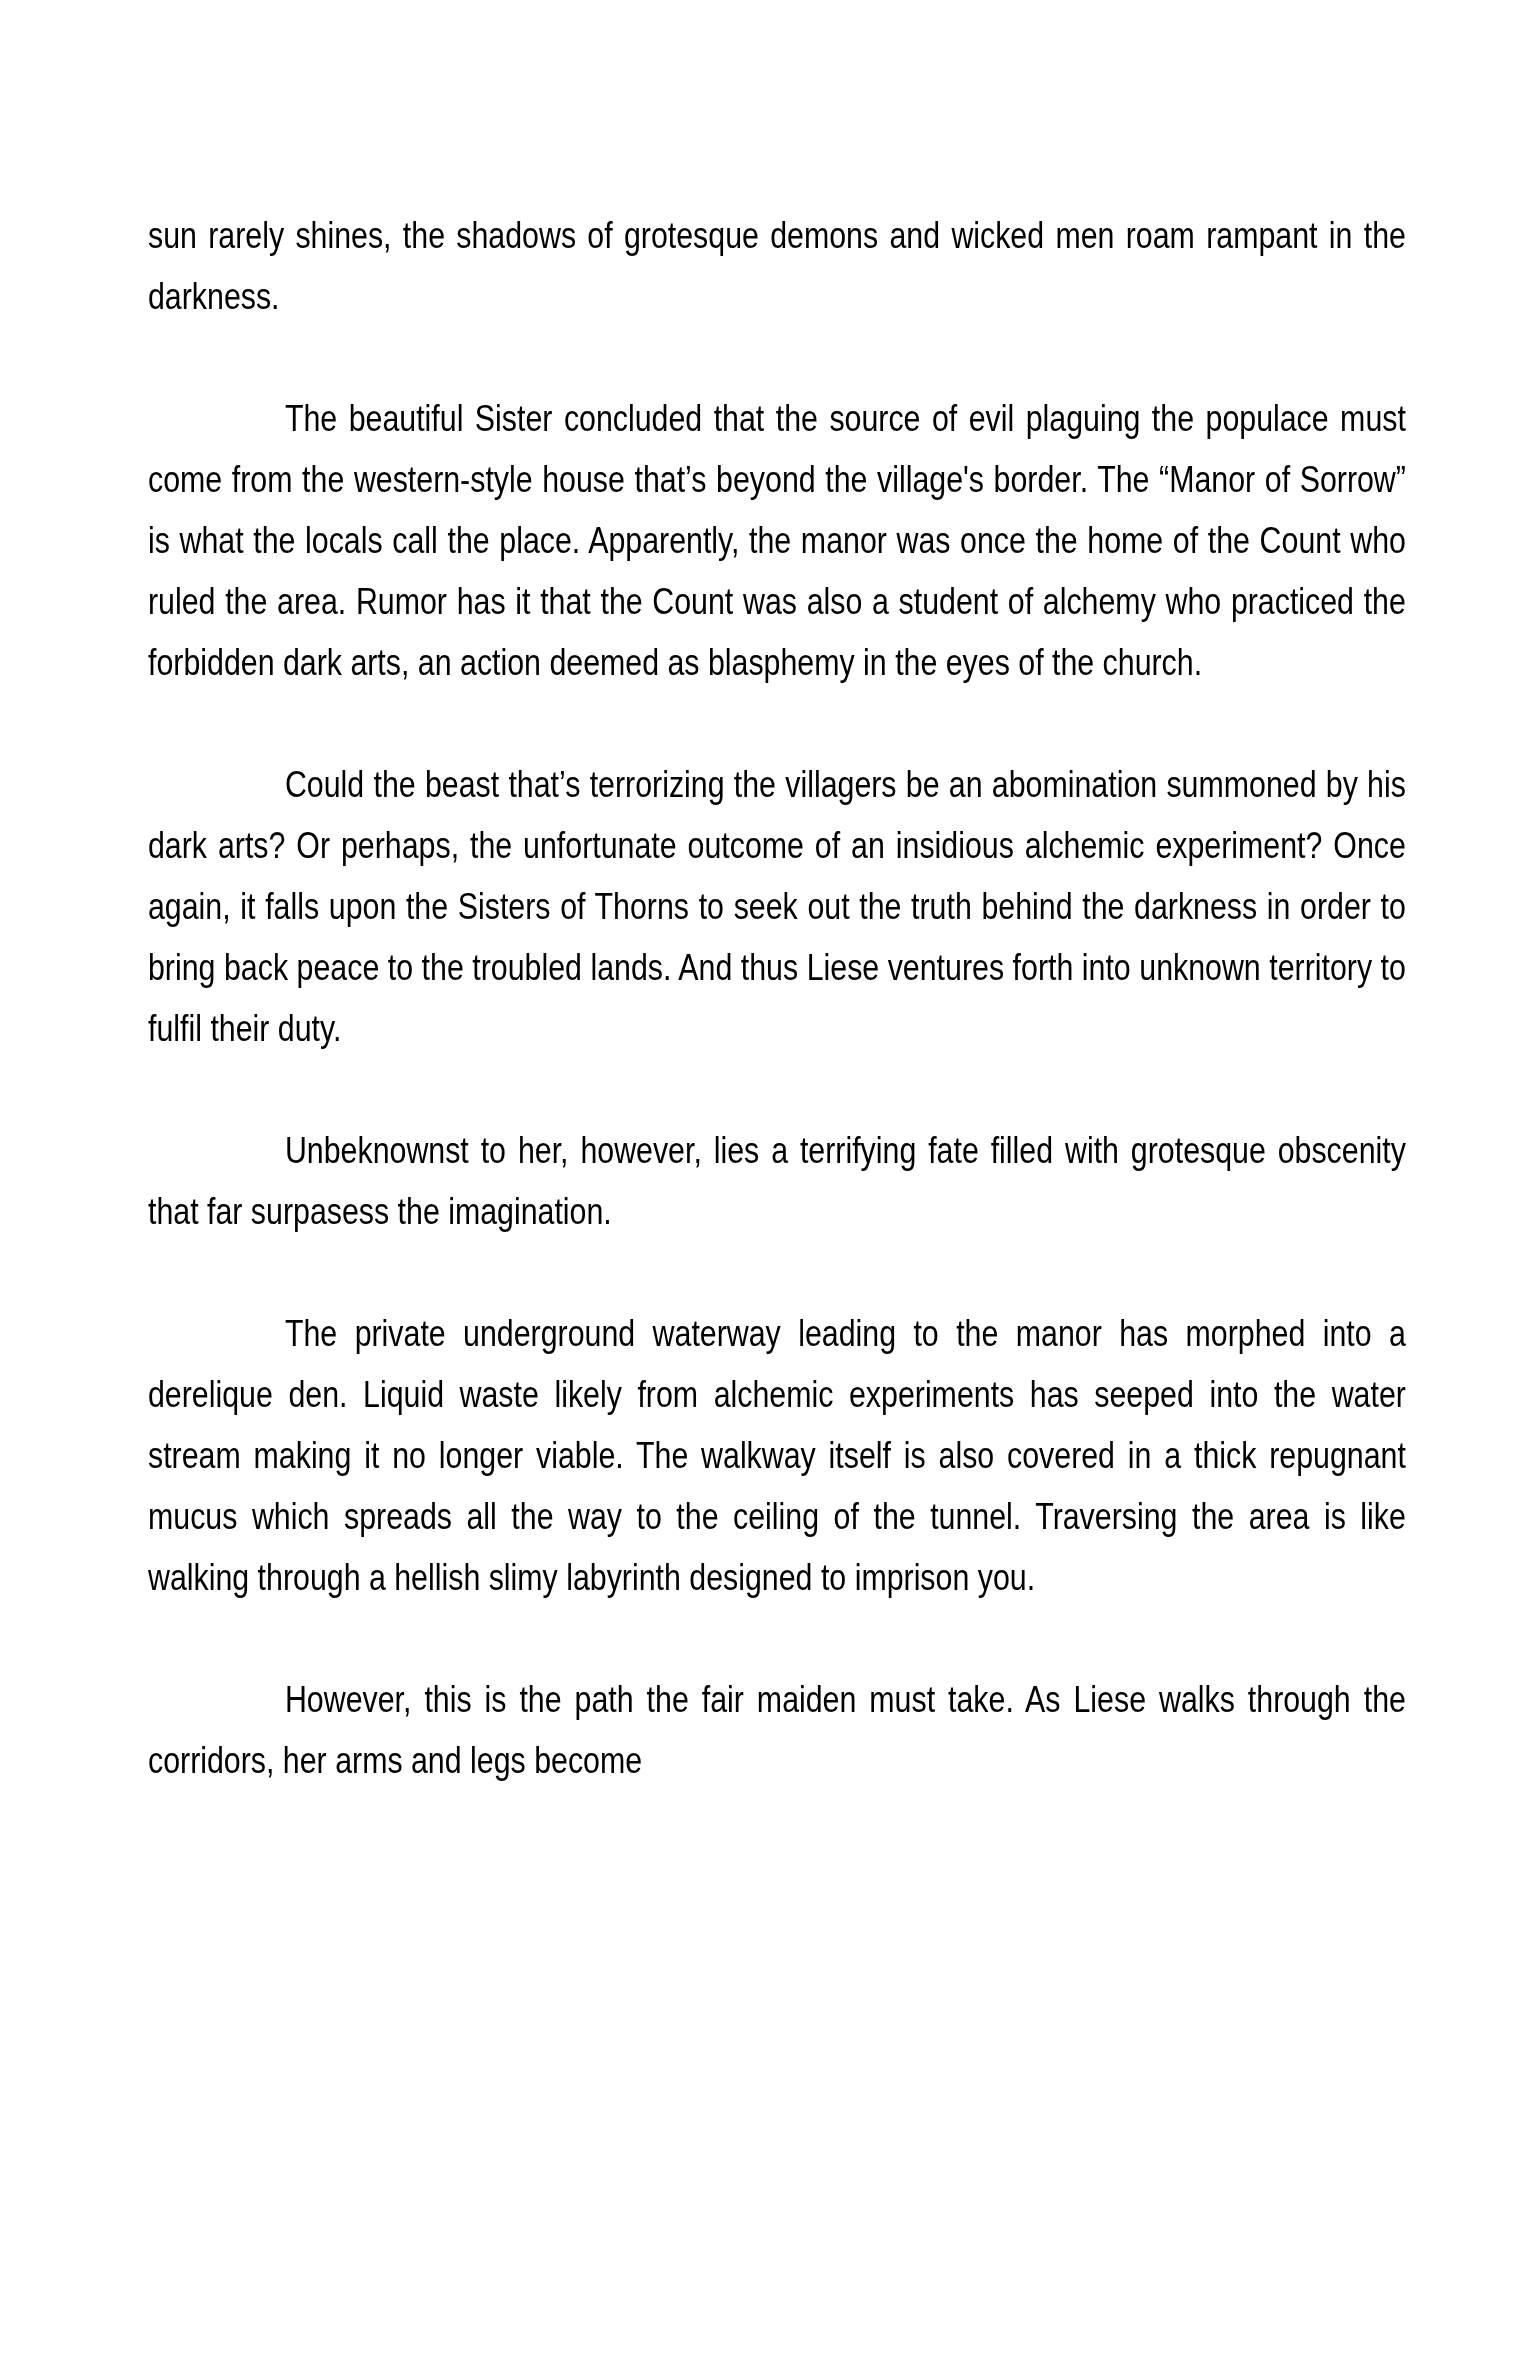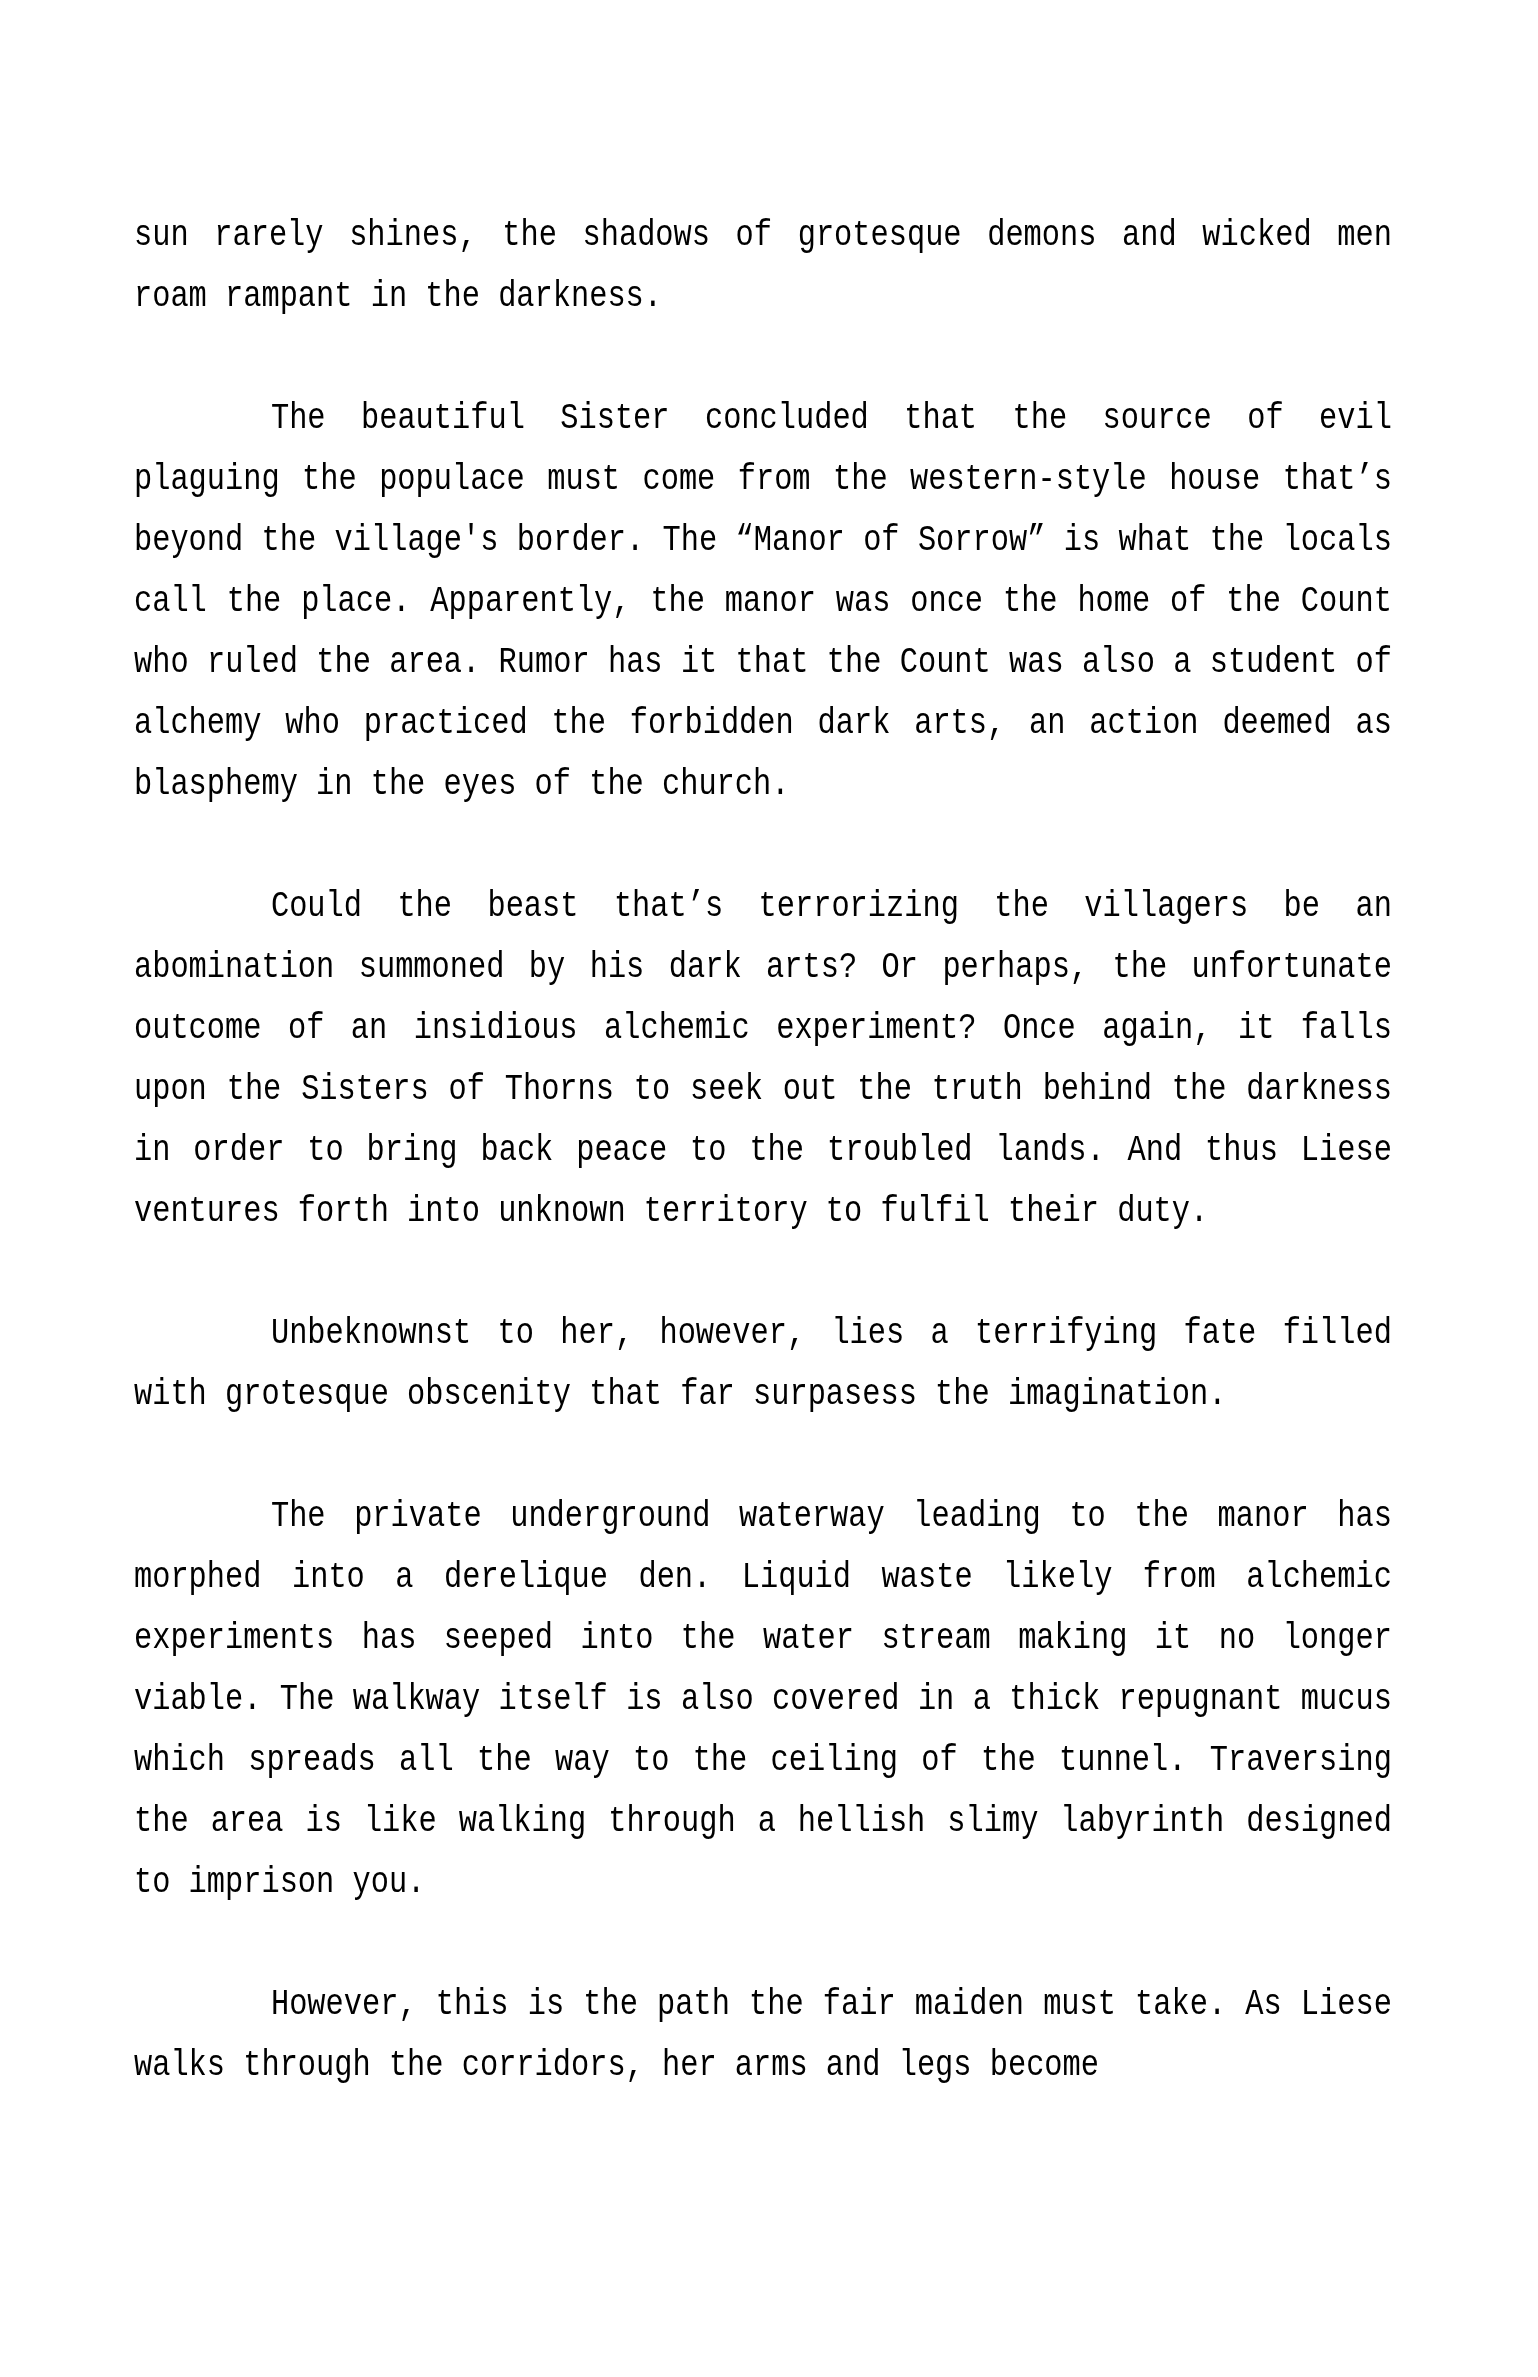--- a/index.html
+++ b/index.html
@@ -12,24 +12,23 @@
     width: 1538px;
     height: 2377px;
     margin: 0 auto;
     background: #ffffff;
     overflow: hidden;
     font-family: "Liberation Sans", "DejaVu Sans", sans-serif;
   }
   .text-block {
     position: absolute;
     top: 205px;
-    left: 134px;
+    left: 148px;
     width: 1259px;
     color: #000000;
-    font-family: Liberation Mono, monospace;
   }
   .text-block p {
     margin: 0 0 61px 0;
     font-size: 37px;
     line-height: 61px;
     text-align: justify;
     text-justify: inter-word;
     color: #000000;
     
     width: 1534px;

